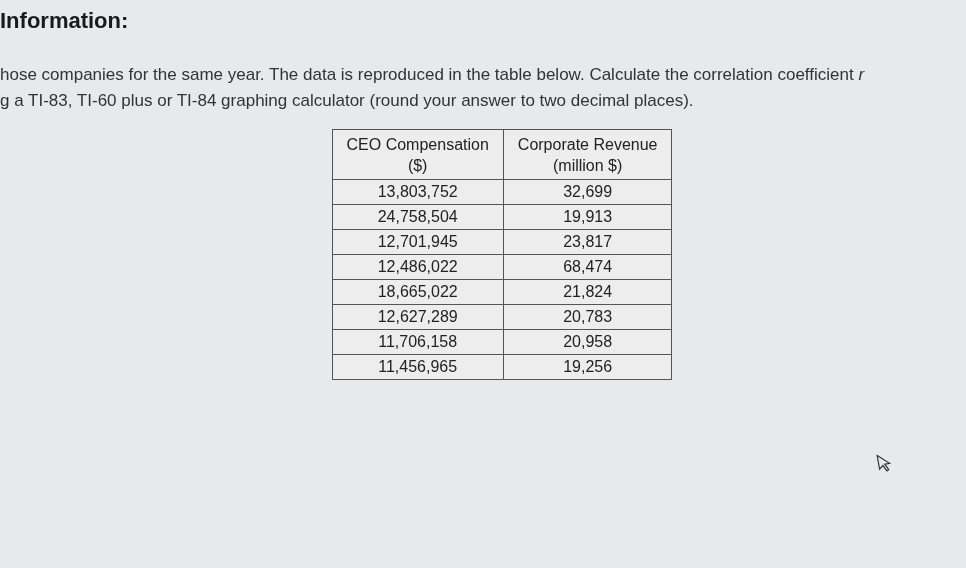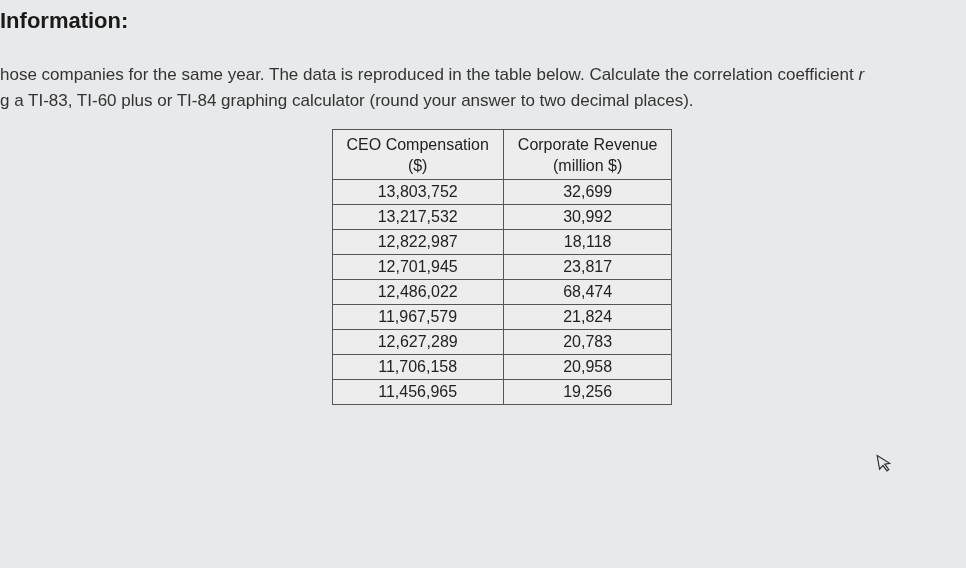--- a/index.html
+++ b/index.html
@@ -100,37 +100,33 @@
             <span class="th-inner">(million $)</span>
           </th>
         </tr>
       </thead>
       <tbody>
         <tr>
             <td>13,803,752</td>
             <td>32,699</td>
           </tr>
         <tr>
-            <td>13,217,532</td>
-            <td>30,992</td>
-          </tr>
-        <tr>
-            <td>12,822,987</td>
-            <td>18,118</td>
+            <td>24,758,504</td>
+            <td>19,913</td>
           </tr>
         <tr>
             <td>12,701,945</td>
             <td>23,817</td>
           </tr>
         <tr>
             <td>12,486,022</td>
             <td>68,474</td>
           </tr>
         <tr>
-            <td>11,967,579</td>
+            <td>18,665,022</td>
             <td>21,824</td>
           </tr>
         <tr>
             <td>12,627,289</td>
             <td>20,783</td>
           </tr>
         <tr>
             <td>11,706,158</td>
             <td>20,958</td>
           </tr>

